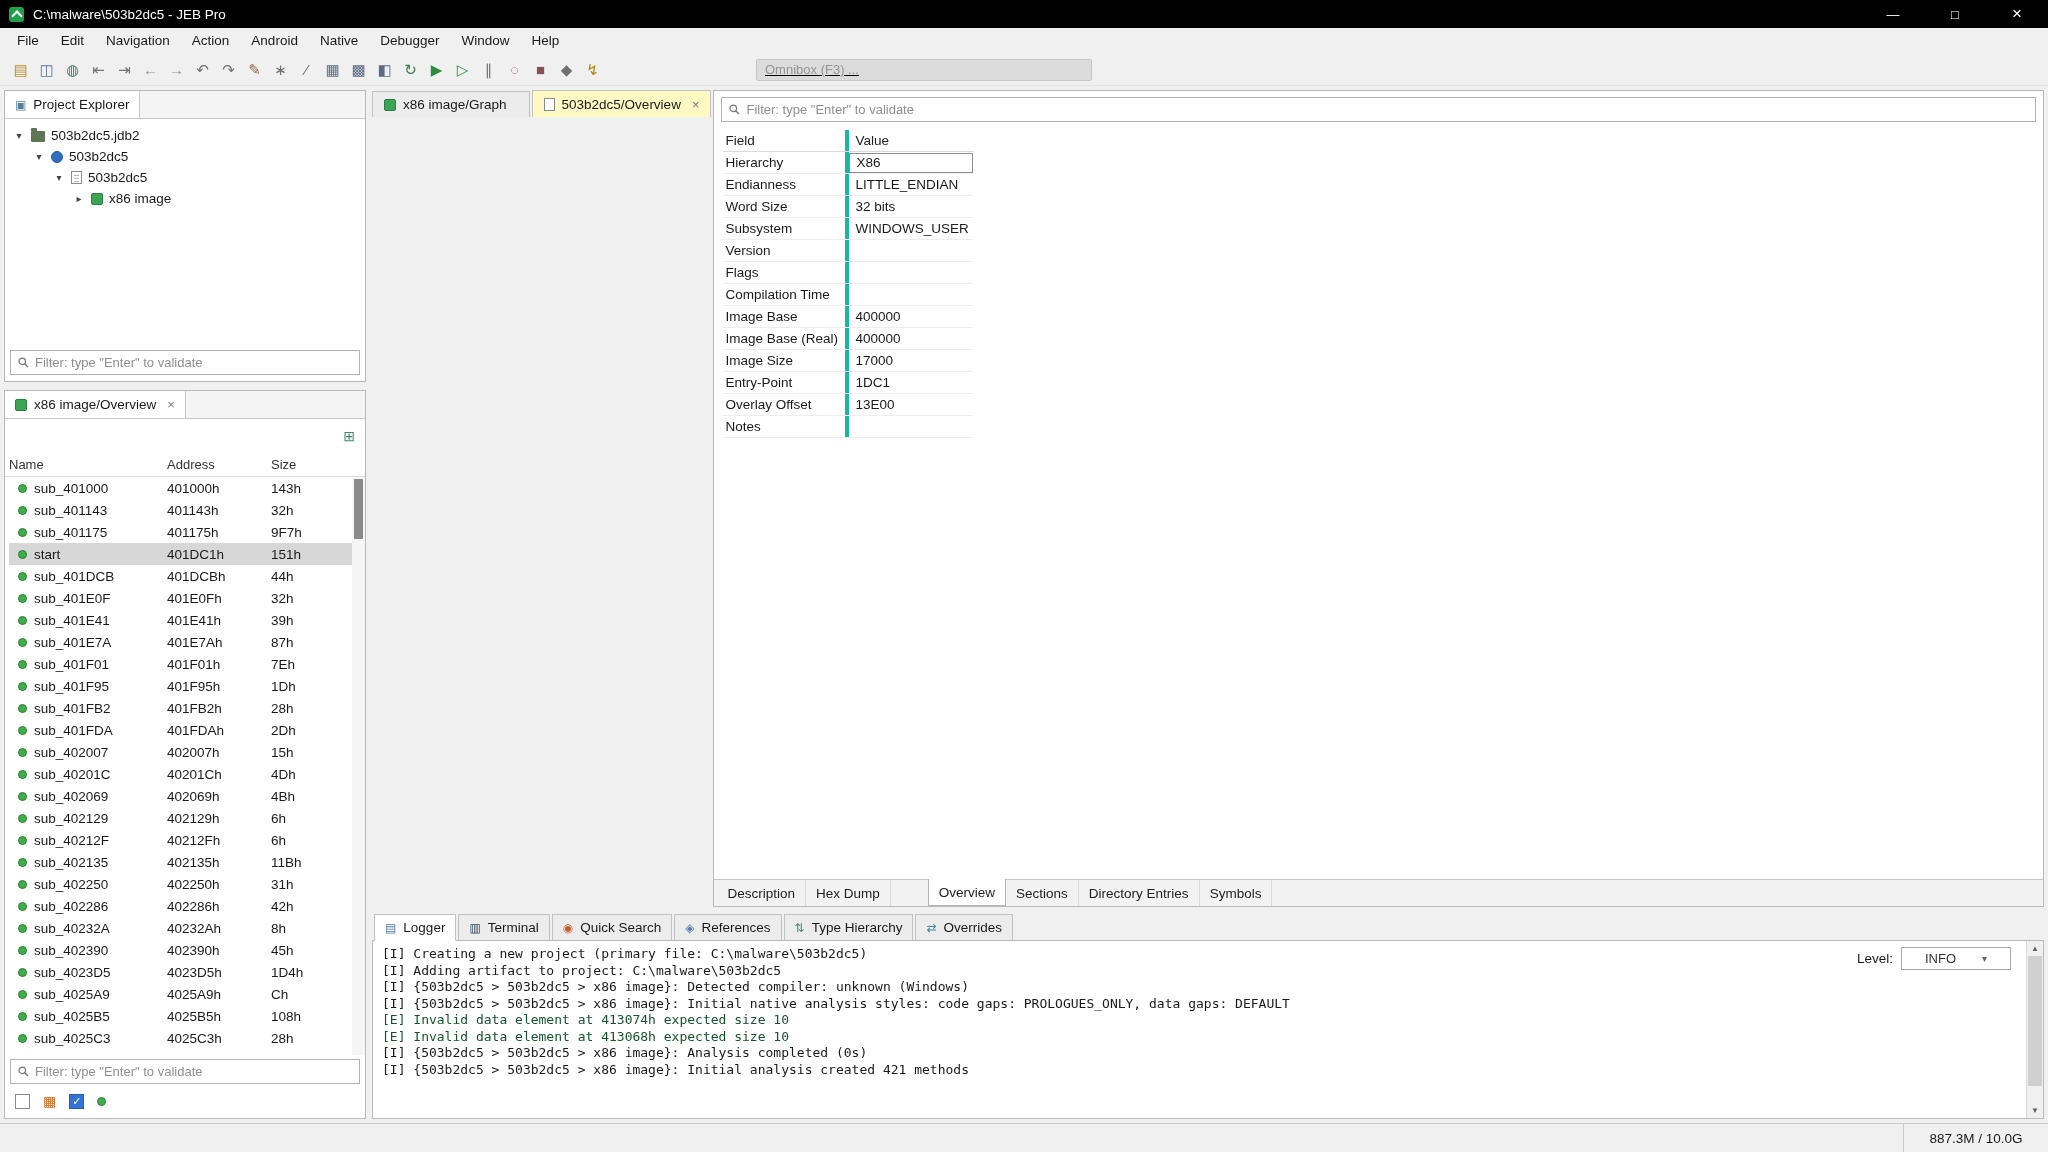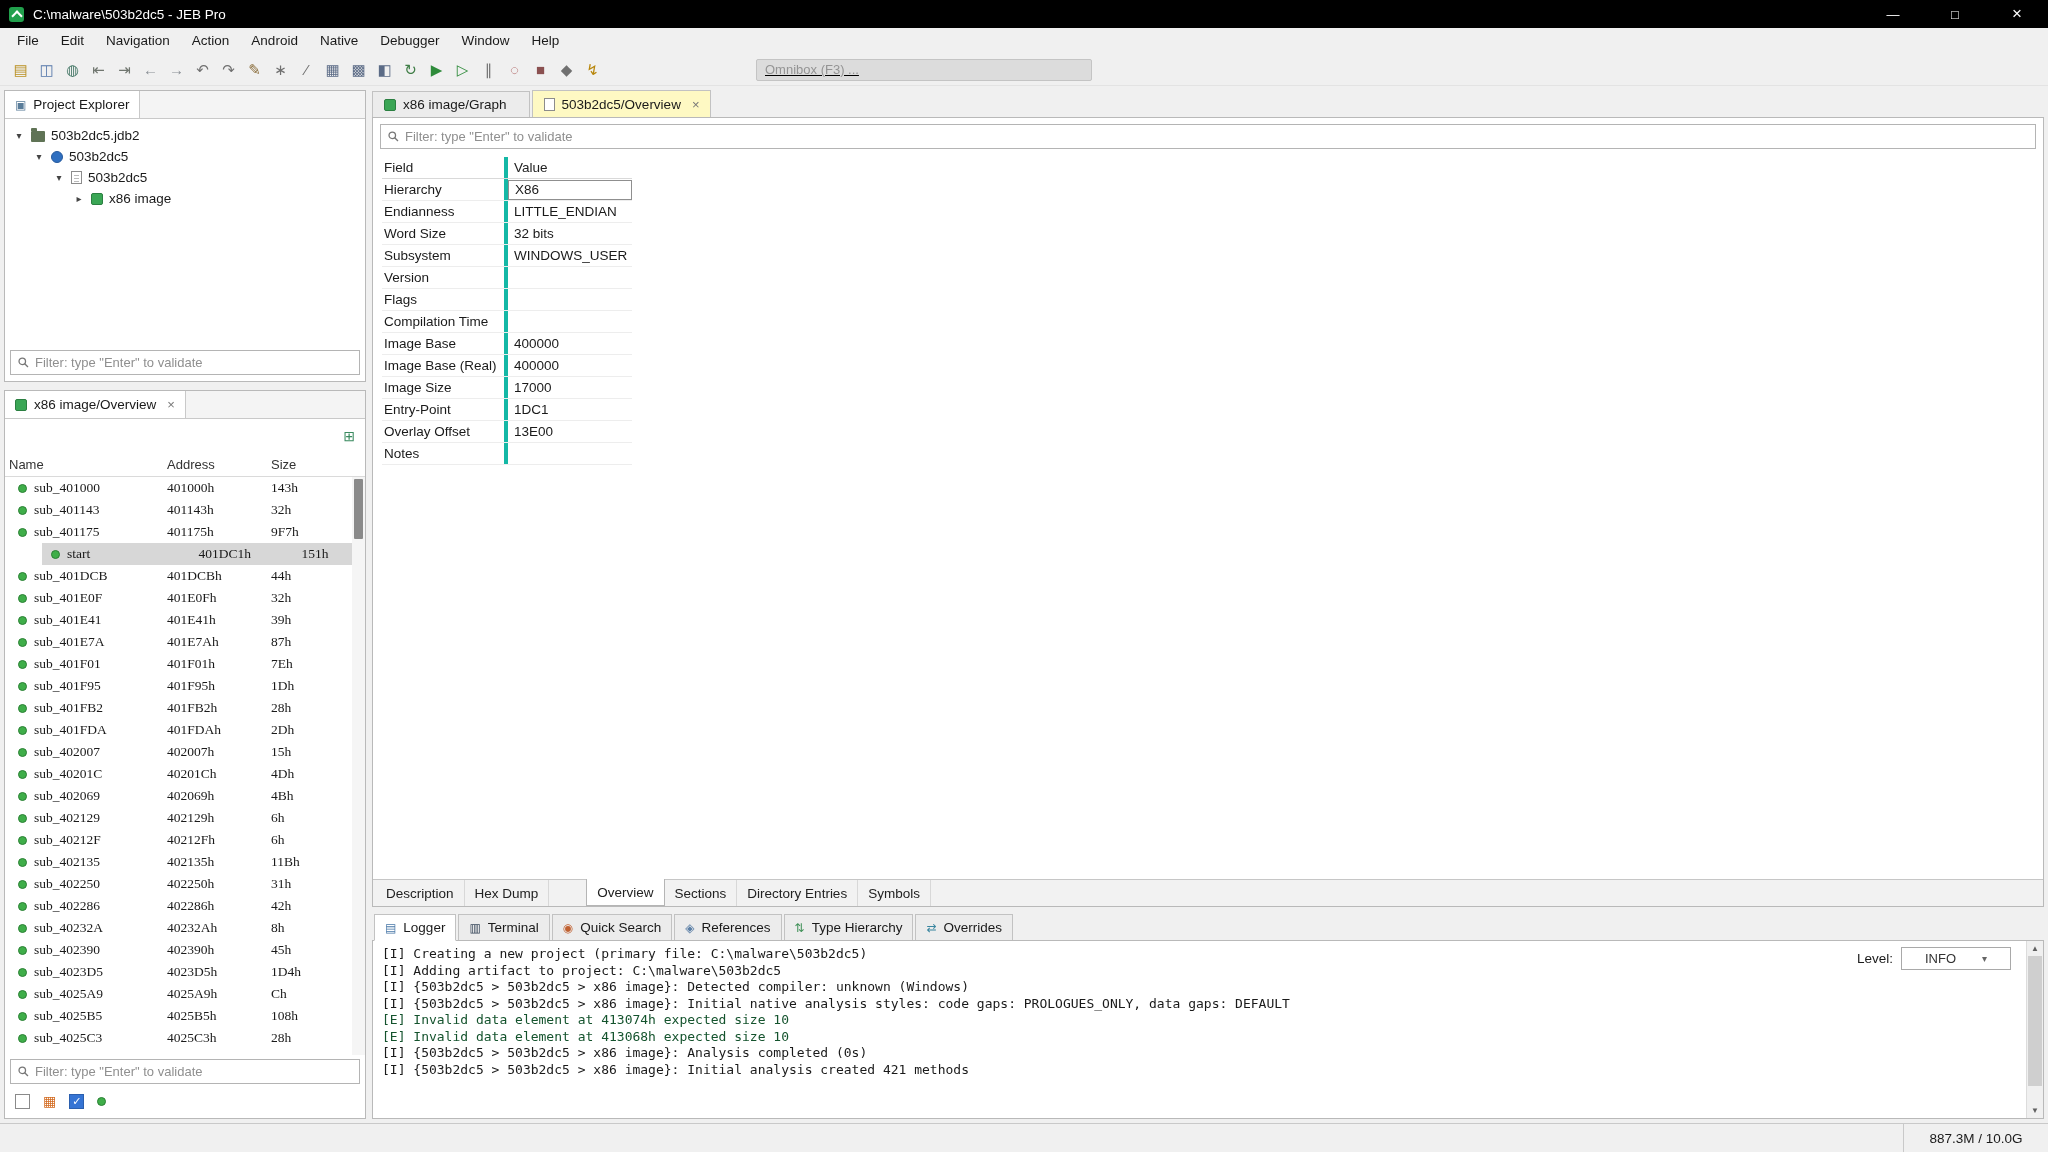--- a/index.html
+++ b/index.html
@@ -55,34 +55,34 @@
   .filter-box input::placeholder { color:#8f8f8f; }
 
   
   .hier-toolbar { height:34px; display:flex; align-items:center; justify-content:flex-end; padding:0 10px; flex:none; }
   .hier-tool-glyph { font-size:14px; color:#3a8a5f; }
   .hier-head { display:flex; height:24px; align-items:center; border-bottom:1px solid #dadada; font-size:13px; color:#333; flex:none; padding-left:4px; }
   .col-name { width:158px; }
   .col-addr { width:104px; }
   .col-size { width:64px; }
   .hier-rows { flex:1; overflow:hidden; position:relative; padding-left:4px; }
-  .hier-row { display:flex; height:22px; align-items:center;font-family:Liberation Serif, serif; }
-  .hier-row.selected { background:#d7d7d7;margin-left:33px; }
+  .hier-row { display:flex; height:22px; align-items:center; }
+  .hier-row.selected { background:#d7d7d7; }
   .hier-row .col-name { display:flex; align-items:center; gap:7px; }
   .dot { width:9px; height:9px; border-radius:50%; background:#3fae49; border:1px solid #2a8034; flex:none; margin-left:9px; }
   .hier-scroll { position:absolute; right:0; top:0; bottom:0; width:13px; background:#f5f5f5; }
   .hier-thumb { position:absolute; top:2px; left:2px; width:9px; height:60px; background:#8a8a8a; border-radius:1px; }
   .hier-checks { height:28px; display:flex; align-items:center; gap:13px; padding:0 10px 6px; flex:none; }
   .cb { width:15px; height:15px; border:1px solid #8a8a8a; background:#fff; display:flex; align-items:center; justify-content:center; font-size:11px; }
   .cb.checked { background:#3574d4; border-color:#2b5fae; color:#fff; }
   .grid-glyph { font-size:14px; color:#d2691e; line-height:1; }
 
   
   .main-col { flex:1; display:flex; flex-direction:column; min-width:0; gap:6px; }
-  .doc-wrap { flex:1; display:flex; flex-direction:column; min-height:0; }
+  .doc-wrap { flex:1; display:flex; min-height:0; }
   .doc-tabbar { height:27px; display:flex; align-items:flex-end; flex:none; }
   .doc-tab { height:26px; display:flex; align-items:center; gap:7px; padding:0 11px; background:#ececec; border:1px solid #c2c2c2; border-bottom:none; margin-right:2px; }
   .doc-tab.active { background:#fef9c3; height:27px; }
   .doc-body { flex:1; background:#fff; border:1px solid #b9b9b9; display:flex; flex-direction:column; min-height:0; }
   .doc-filter { margin:6px 7px 4px; flex:none; }
   .prop-table { margin:4px 0 0 9px; flex:1; overflow:hidden; }
   .prop-row { display:flex; height:22px; align-items:center; border-bottom:1px solid #ededed; width:250px; }
   .prop-row.head { color:#222; border-bottom:1px solid #d9d9d9; }
   .prop-field { width:126px; padding-left:2px; border-right:4px solid #14b8a6; height:100%; display:flex; align-items:center; }
   .prop-val { flex:1; padding-left:6px; height:100%; display:flex; align-items:center; }

